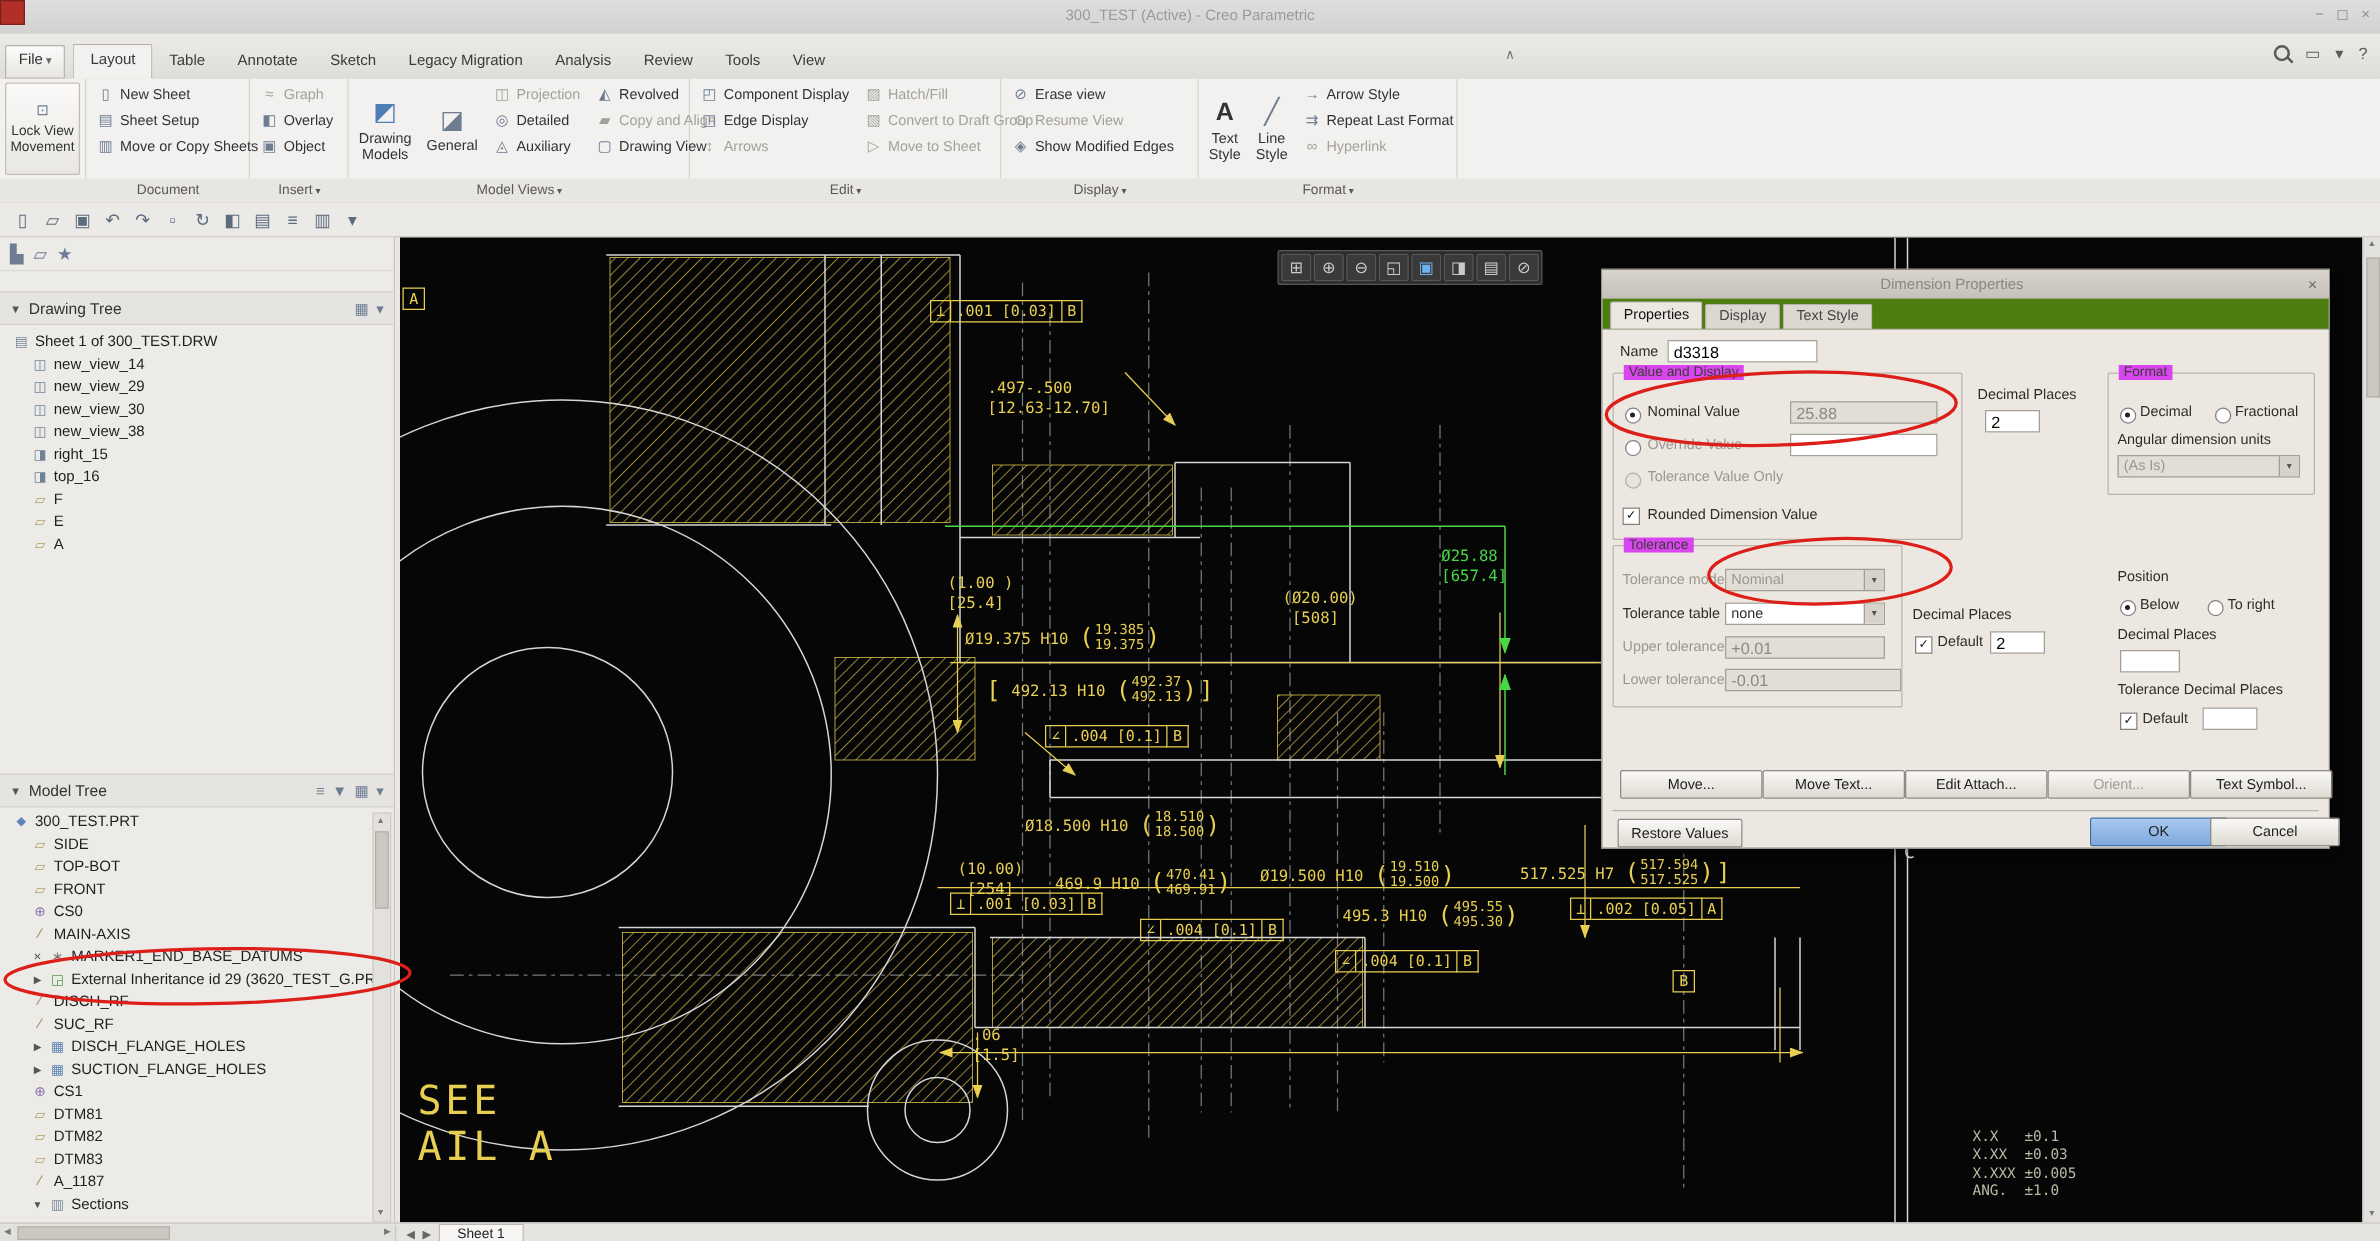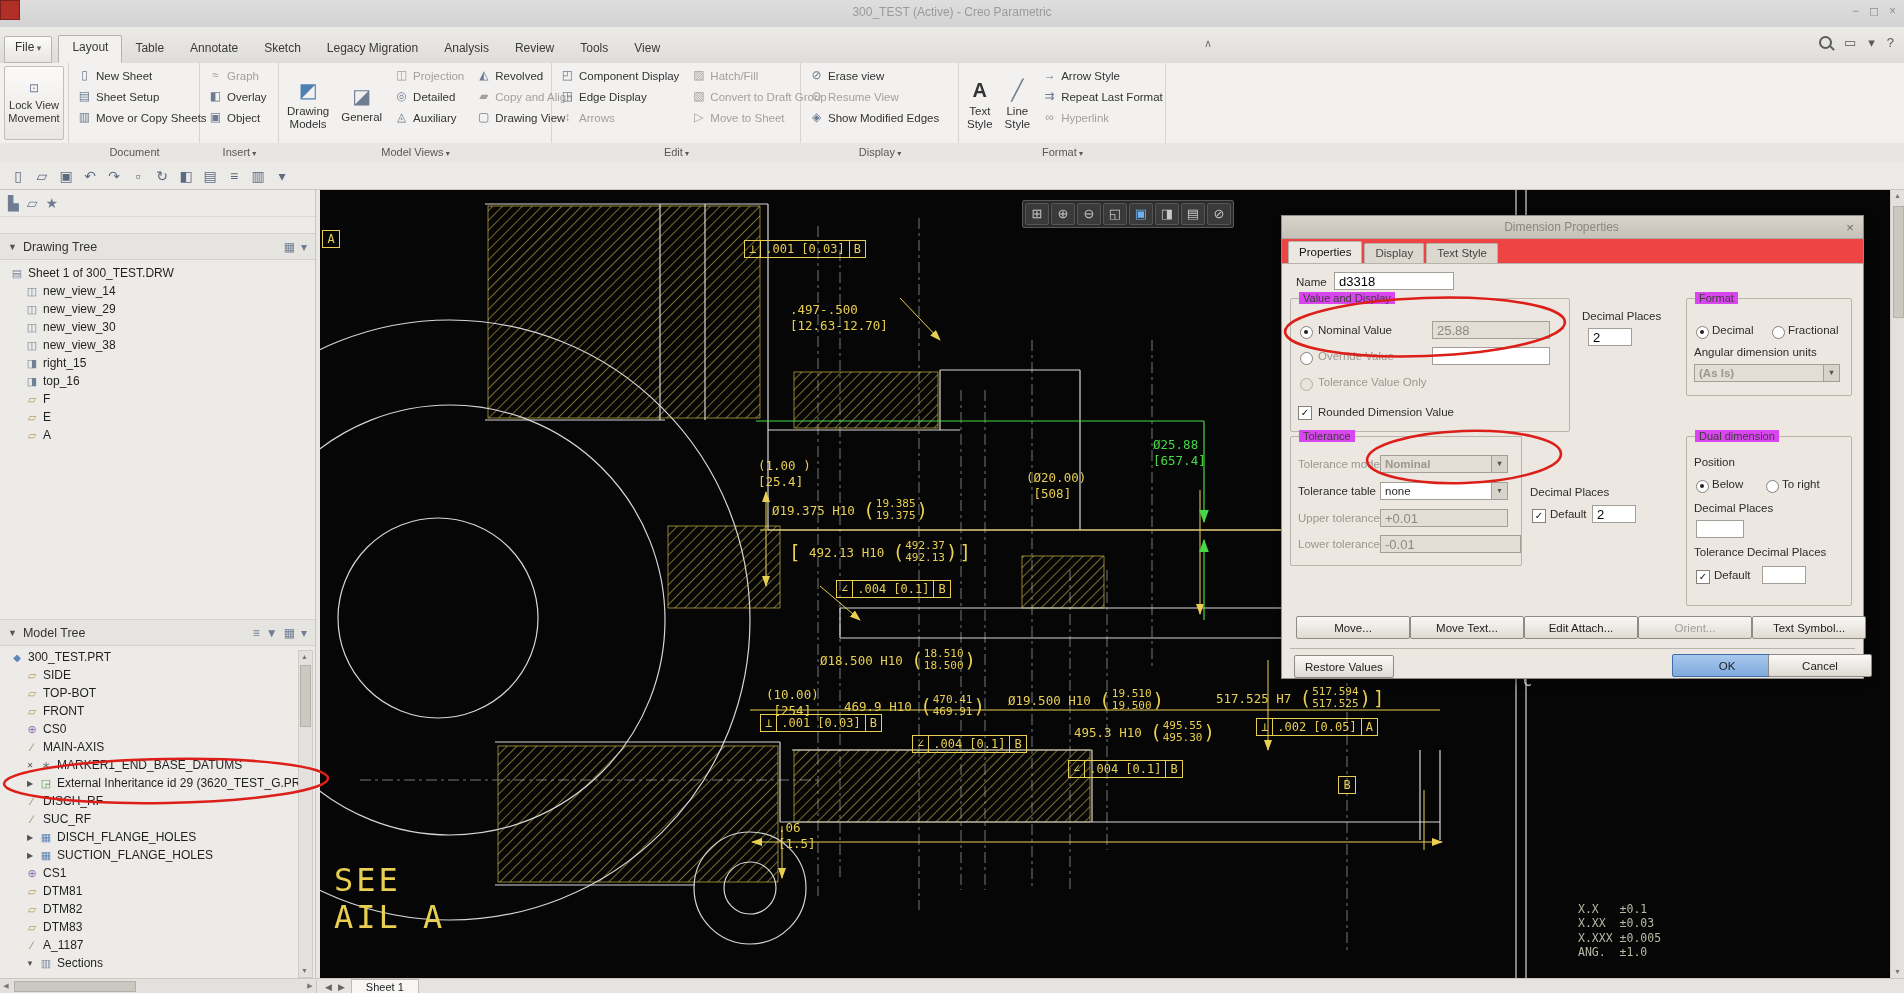--- a/index.html
+++ b/index.html
@@ -95,38 +95,38 @@
   #np-hscroll{position:relative;width:316px;height:13px;background:#e3e1dd;border-right:1px solid #c9c6c1;}
   #np-hscroll .thumb{position:absolute;left:14px;top:1px;width:120px;height:9px;background:#cbc8c2;border:1px solid #b3b0aa;}
   .hsarrow{position:absolute;top:0;width:12px;height:12px;font-size:7px;color:#777;text-align:center;line-height:12px;}
   #sheet-nav{display:flex;align-items:center;gap:6px;padding-left:8px;font-size:9px;color:#666;}
   #sheet-tab{font-size:11px;color:#222;background:#f7f6f4;border:1px solid #bdbab5;border-bottom:none;padding:0 14px;height:14px;line-height:14px;}
   
   #dialog{position:absolute;left:1281px;top:215px;width:581px;height:462px;background:#ece8e1;border:1px solid #8f8c86;box-shadow:3px 3px 8px rgba(0,0,0,.45);z-index:50;font-size:11.5px;color:#2e2c29;}
   #dlg-title{height:22px;background:linear-gradient(#d8d4cc,#c6c2ba);display:flex;align-items:center;border-bottom:1px solid #aaa7a0;}
   #dlg-title .t{flex:1;text-align:center;color:#8a877f;font-size:12px;}
   #dlg-x{width:18px;text-align:center;color:#6e6b65;font-size:13px;margin-right:4px;}
-  #dlg-tabs{height:24px;display:flex;align-items:flex-end;padding-left:6px;border-bottom:1px solid #b5b2ab;background:#ef4444;}
+  #dlg-tabs{height:24px;display:flex;align-items:flex-end;padding-left:6px;border-bottom:1px solid #b5b2ab;background:#4d7c0f;}
   .dtab{height:19px;line-height:19px;padding:0 10px;border:1px solid #b5b2ab;border-bottom:none;background:#dcd8d0;margin-right:2px;border-radius:2px 2px 0 0;font-size:11.5px;color:#444;}
   .dtab.active{background:#ece8e1;height:21px;line-height:21px;color:#111;}
   #dlg-body{position:relative;height:416px;}
   .lbl{position:absolute;white-space:nowrap;}
   .lbl.dimt{color:#9b978f;}
   .grp{position:absolute;border:1px solid #b9b5ad;border-radius:2px;}
   .grp>i{position:absolute;left:8px;top:-7px;background:#d946ef;padding:0 4px;font-style:normal;font-size:11px;color:#3e3c38;}
   .txt{position:absolute;border:1px solid #a39f97;background:#fff;font-family:"Liberation Sans",sans-serif;font-size:13px;padding:0 4px;box-sizing:border-box;height:18px;}
   .txt.gray{background:#e2ded6;color:#8d897f;}
   .rd{position:absolute;width:11px;height:11px;border:1px solid #84807a;border-radius:50%;background:#fff;}
   .rd.on::after{content:"";position:absolute;left:2.5px;top:2.5px;width:4px;height:4px;border-radius:50%;background:#222;}
   .rd.dimr{border-color:#b3afa7;background:#e8e4dc;}
   .cb{position:absolute;width:12px;height:12px;border:1px solid #84807a;background:#fff;font-size:10px;line-height:12px;text-align:center;color:#111;}
   .dd{position:absolute;height:18px;border:1px solid #a39f97;background:#fff;display:flex;align-items:center;box-sizing:border-box;}
   .dd .ddv{flex:1;padding-left:4px;overflow:hidden;white-space:nowrap;}
   .dd .ddb{width:15px;height:100%;background:#d7d3cb;border-left:1px solid #a39f97;font-size:8px;line-height:16px;text-align:center;color:#555;}
-  .dd.dimd{background:#e2ded6;color:#9b978f;font-weight:bold;}
+  .dd.dimd{background:#e2ded6;color:#9b978f;}
   .btn{height:21px;border:1px solid #8f8b84;background:linear-gradient(#faf9f7,#dedad2);border-radius:2px;font-size:11.5px;padding:0 10px;color:#222;display:inline-flex;align-items:center;justify-content:center;}
   .btn.dimb{color:#a29e96;}
   #dlg-actions{position:absolute;left:14px;top:352px;width:553px;display:flex;justify-content:space-between;}
   #dlg-actions .btn{min-width:92px;}
   #dlg-sep{position:absolute;left:8px;top:384px;width:565px;border-top:1px solid #b9b5ad;}
   #btn-restore{position:absolute;left:12px;top:391px;}
   #btn-ok{position:absolute;left:390px;top:390px;width:88px;background:linear-gradient(#a8c8ee,#7fa9dd);border-color:#3f6ea8;}
   #btn-cancel{position:absolute;left:486px;top:390px;width:82px;}
   
   #redink{position:absolute;left:0;top:0;z-index:60;pointer-events:none;}
@@ -900,23 +900,20 @@
       <span class="lbl dimt" style="left:16px;top:248px;" data-name="upper-tolerance-label">Upper tolerance</span>
       <input class="txt gray" style="left: 98px; top: 245px; width: 128px;" data-name="upper-tolerance-input" value="+0.01">
       <span class="lbl dimt" style="left:16px;top:274px;" data-name="lower-tolerance-label">Lower tolerance</span>
       <input class="txt gray" style="left: 98px; top: 271px; width: 141px;" data-name="lower-tolerance-input" value="-0.01">
 
       <span class="lbl" style="left:248px;top:222px;" data-name="tol-decimal-places-label">Decimal Places</span>
       <span class="cb" style="left:250px;top:245px;" data-name="tol-default-checkbox"><span data-name="checkbox-checked-icon">✓</span></span>
       <span class="lbl" style="left:268px;top:244px;" data-name="tol-default-label">Default</span>
       <input class="txt" style="left: 310px; top: 241px; width: 44px;" data-name="tol-decimal-places-input" value="2">
 
-      <div class="grp" style="left:404px;top:172px;width:164px;height:168px;" data-name="dual-dimension-group">
-        <i>Dual dimension</i>
-      </div>
       <span class="lbl" style="left:412px;top:192px;" data-name="position-label">Position</span>
       <span class="rd on" style="left:414px;top:216px;" data-name="below-radio"></span>
       <span class="lbl" style="left:430px;top:214px;" data-name="below-label">Below</span>
       <span class="rd" style="left:484px;top:216px;" data-name="to-right-radio"></span>
       <span class="lbl" style="left:500px;top:214px;" data-name="to-right-label">To right</span>
       <span class="lbl" style="left:412px;top:238px;" data-name="dual-decimal-places-label">Decimal Places</span>
       <input class="txt" style="left: 414px; top: 256px; width: 48px;" data-name="dual-decimal-places-input">
       <span class="lbl" style="left:412px;top:282px;" data-name="dual-tol-decimal-label">Tolerance Decimal Places</span>
       <span class="cb" style="left:414px;top:306px;" data-name="dual-default-checkbox"><span data-name="checkbox-checked-icon">✓</span></span>
       <span class="lbl" style="left:432px;top:305px;" data-name="dual-default-label">Default</span>

